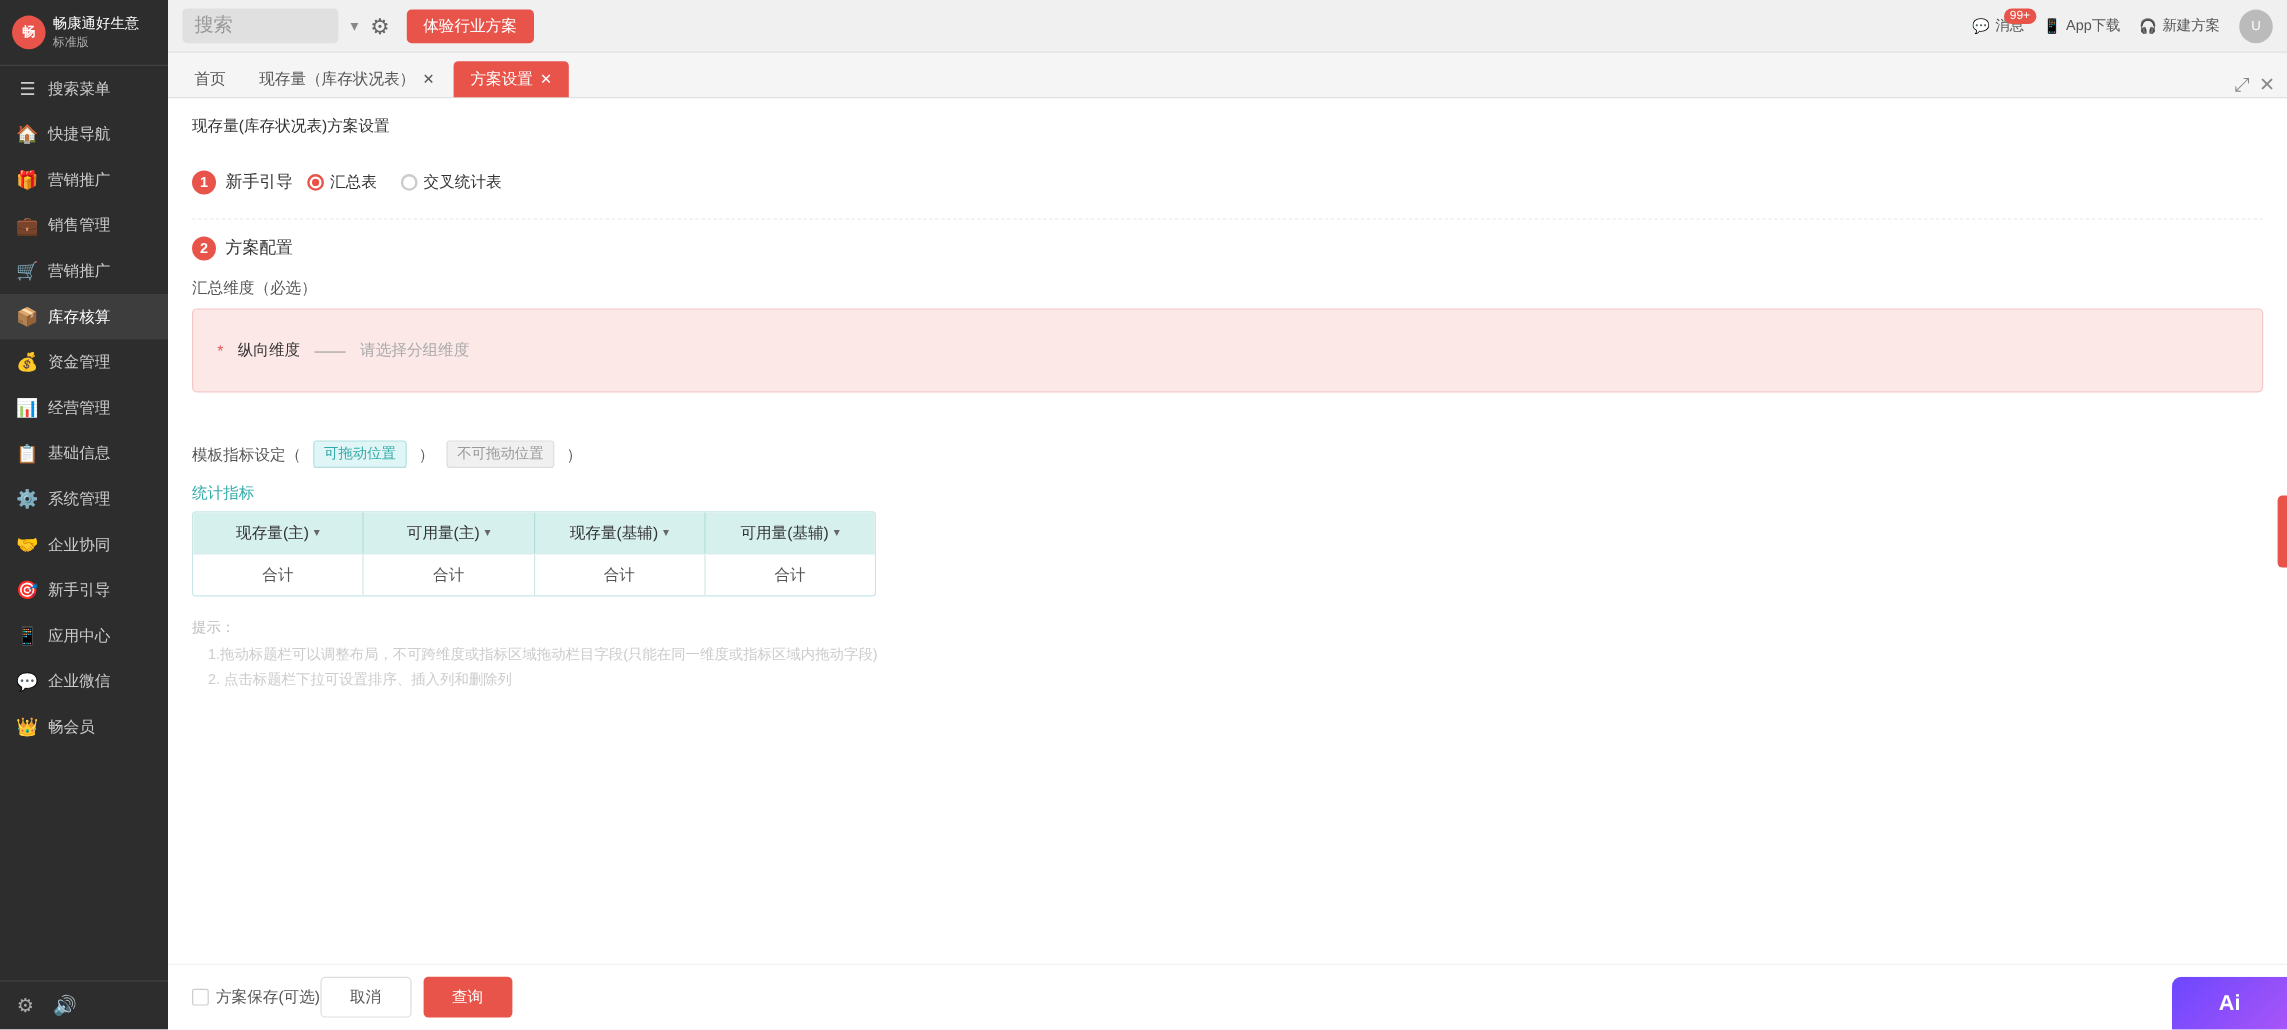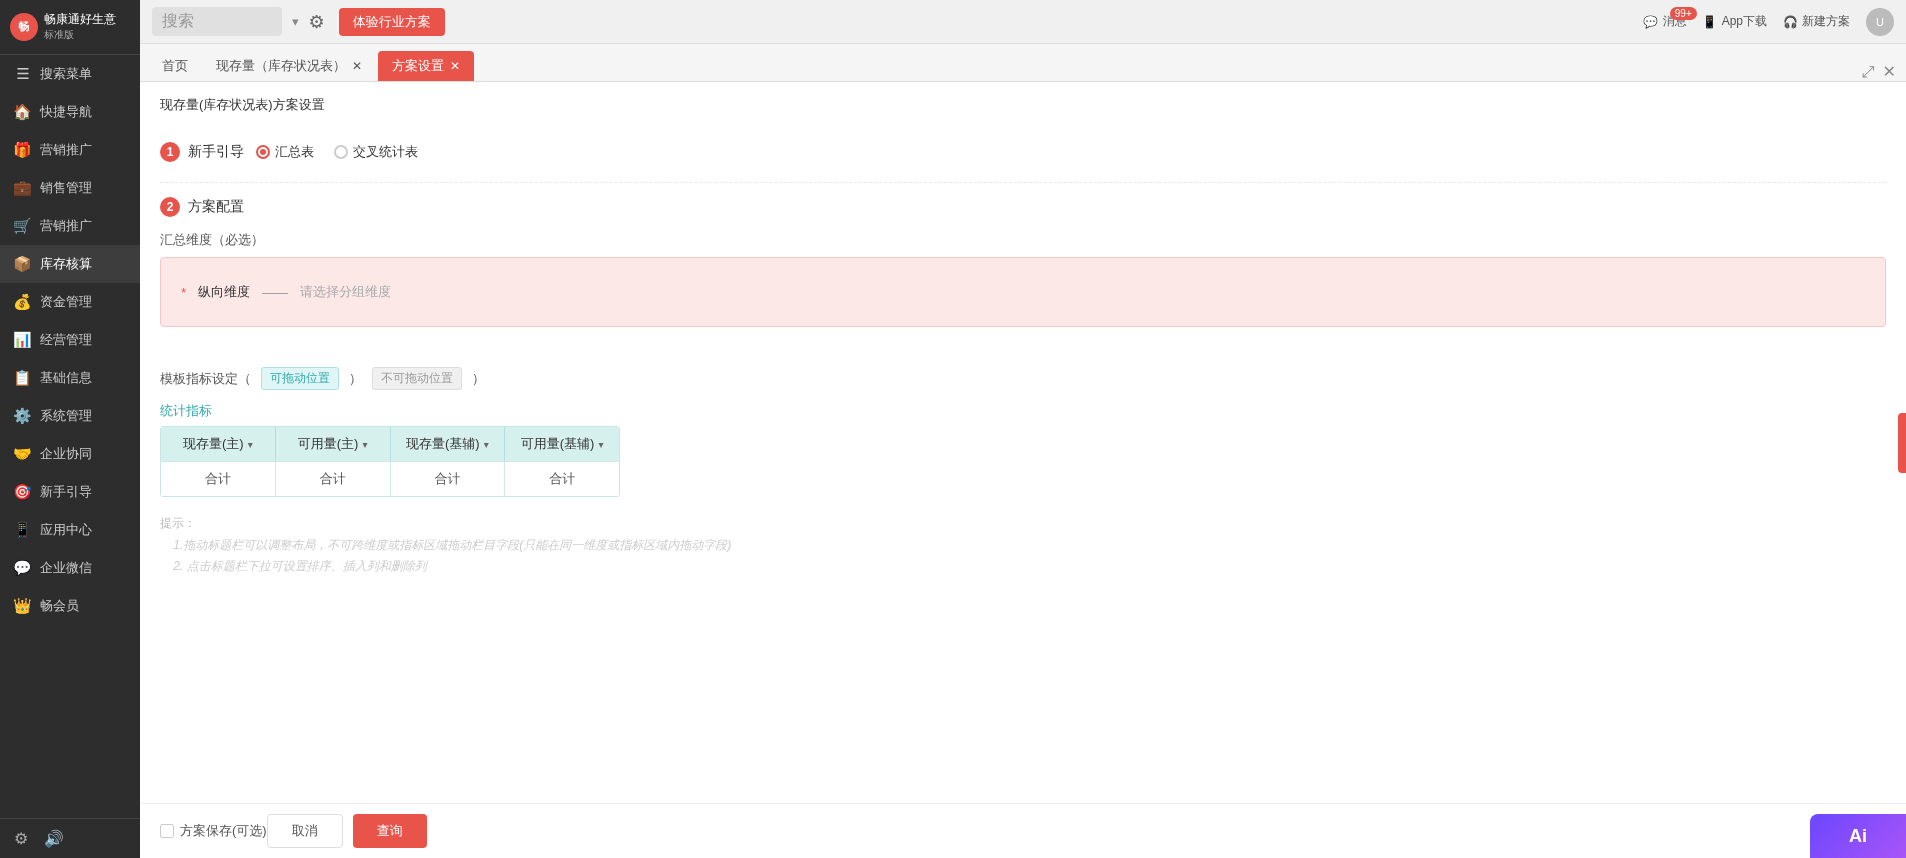--- a/index.html
+++ b/index.html
@@ -236,21 +236,21 @@
     }
 
     
     .stats-label {
       color: #33aaaa; font-size: 13px; margin-bottom: 6px;
     }
     .stats-table {
       border: 1px solid #c8e8e8;
       border-radius: 3px;
       overflow: hidden;
-      width: 460px;
+      width: 570px;
     }
     .stats-header-row {
       display: flex;
       background: #d6f0ee;
     }
     .stats-header-cell {
       flex: 1;
       padding: 8px 10px;
       font-size: 13px; color: #333;
       border-right: 1px solid #b2dede;
@@ -271,21 +271,21 @@
     }
     .stats-data-cell:last-child { border-right: none; }
     .chevron-icon { font-size: 10px; color: #666; }
 
     
     .tips-section {
       margin-top: 16px;
       font-size: 12px; color: #bbb;
       line-height: 1.8;
     }
-    .tips-section span { color: #ccc; font-style: italic; }
+    .tips-section span { color: #ccc; }
 
     
     .bottom-area {
       padding: 10px 20px;
       background: #fff;
       border-top: 1px solid #eee;
       display: flex; align-items: center; 
     }
     .save-checkbox {
       display: flex; align-items: center; gap: 6px;

